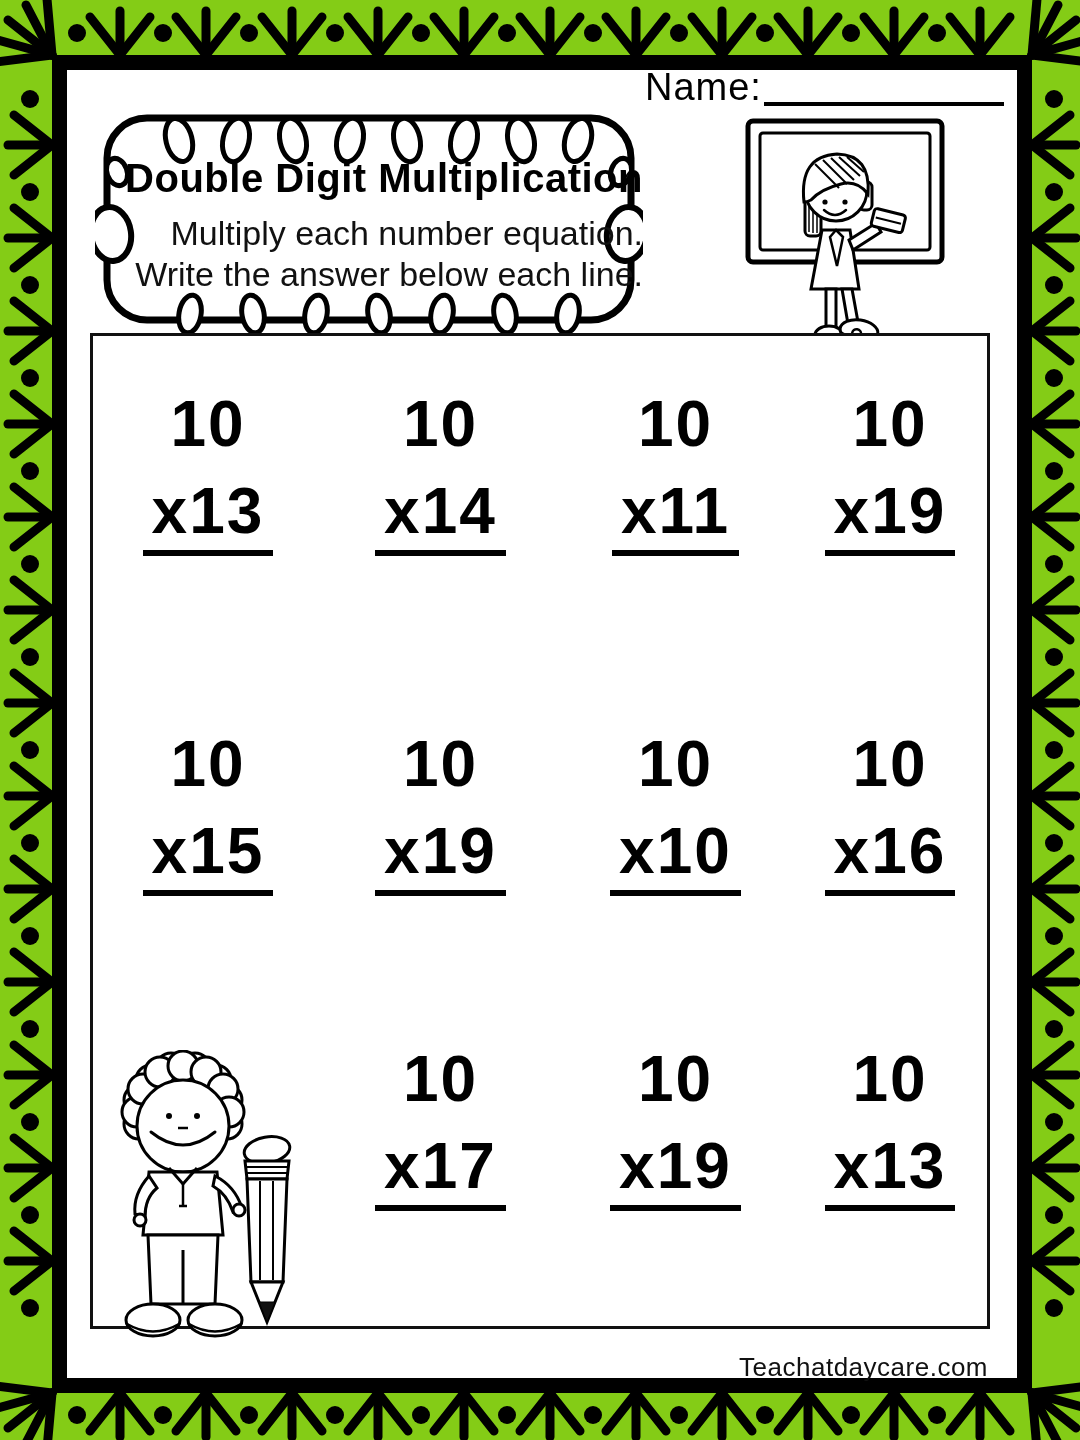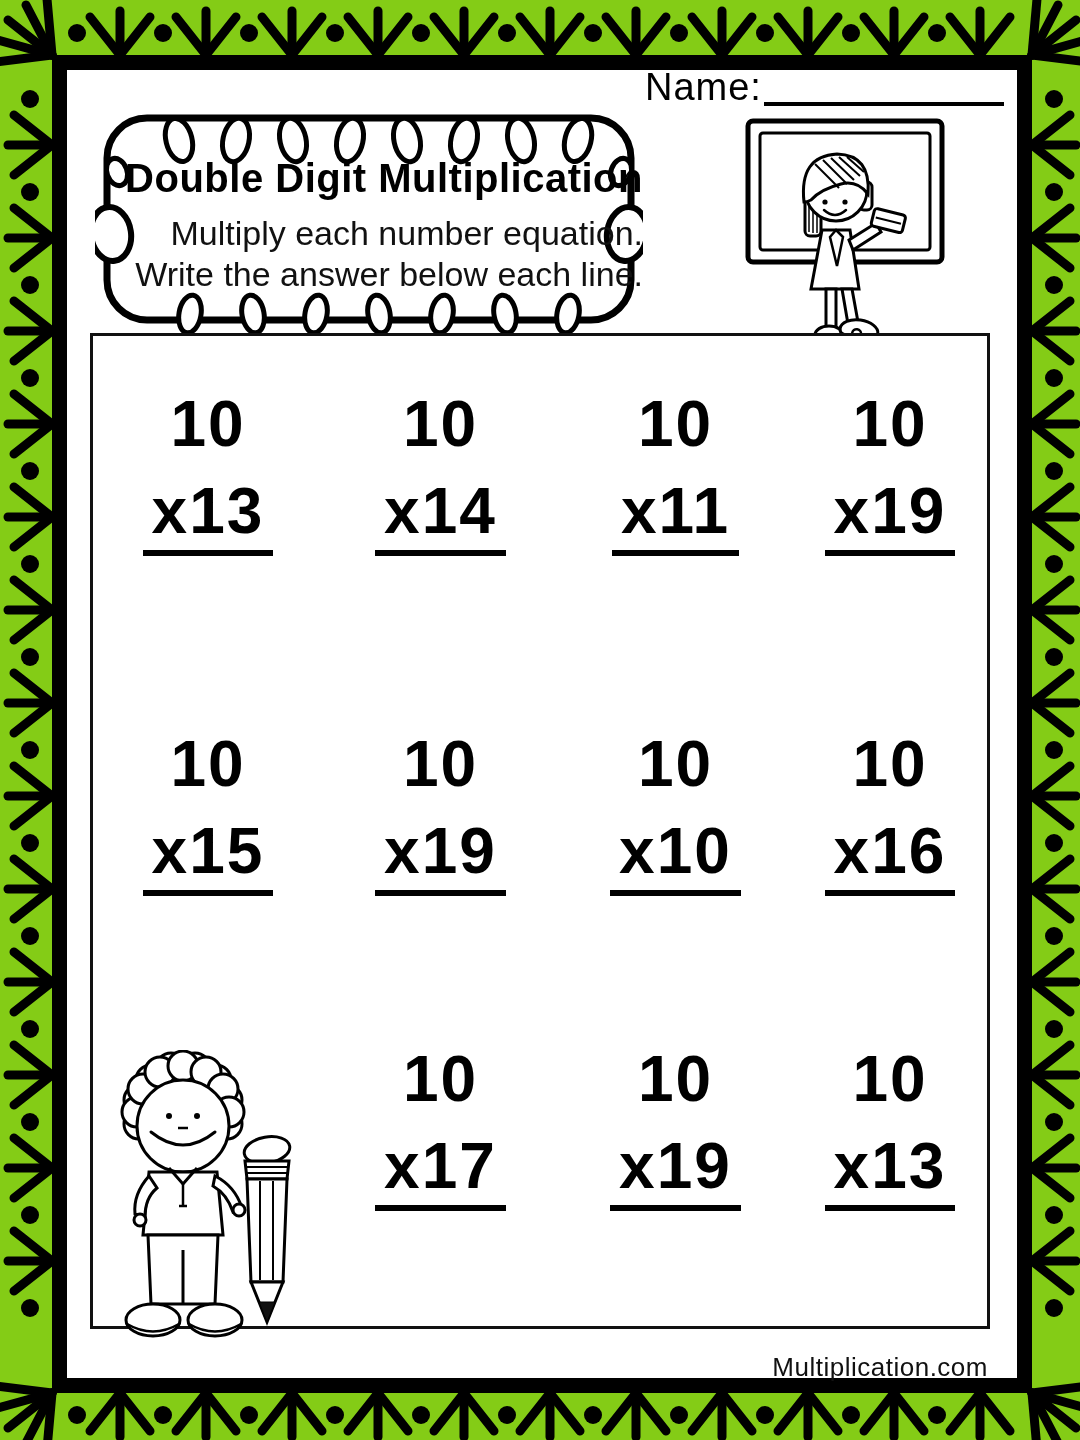--- a/index.html
+++ b/index.html
@@ -340,15 +340,15 @@
       <path d="M164,252 L180,252 L172,272 Z" fill="#111" stroke="#000" stroke-width="1"></path>
     </g>
     <g>
       <path d="M54,126 Q38,144 40,164 L50,167 Q50,148 62,138 Z" class="ink" stroke-width="3"></path>
       <circle cx="45" cy="170" r="6" class="ink" stroke-width="3"></circle>
       <path d="M120,126 Q140,136 147,158 L138,162 Q132,144 118,136 Z" class="ink" stroke-width="3"></path>
       <circle cx="144" cy="160" r="6" class="ink" stroke-width="3"></circle>
     </g>
   </svg>
 
-  <div class="footer-text">Multiplication.com</div>
+  <div class="footer-text">Teachatdaycare.com</div>
 
 </div>
 
 </body></html>

